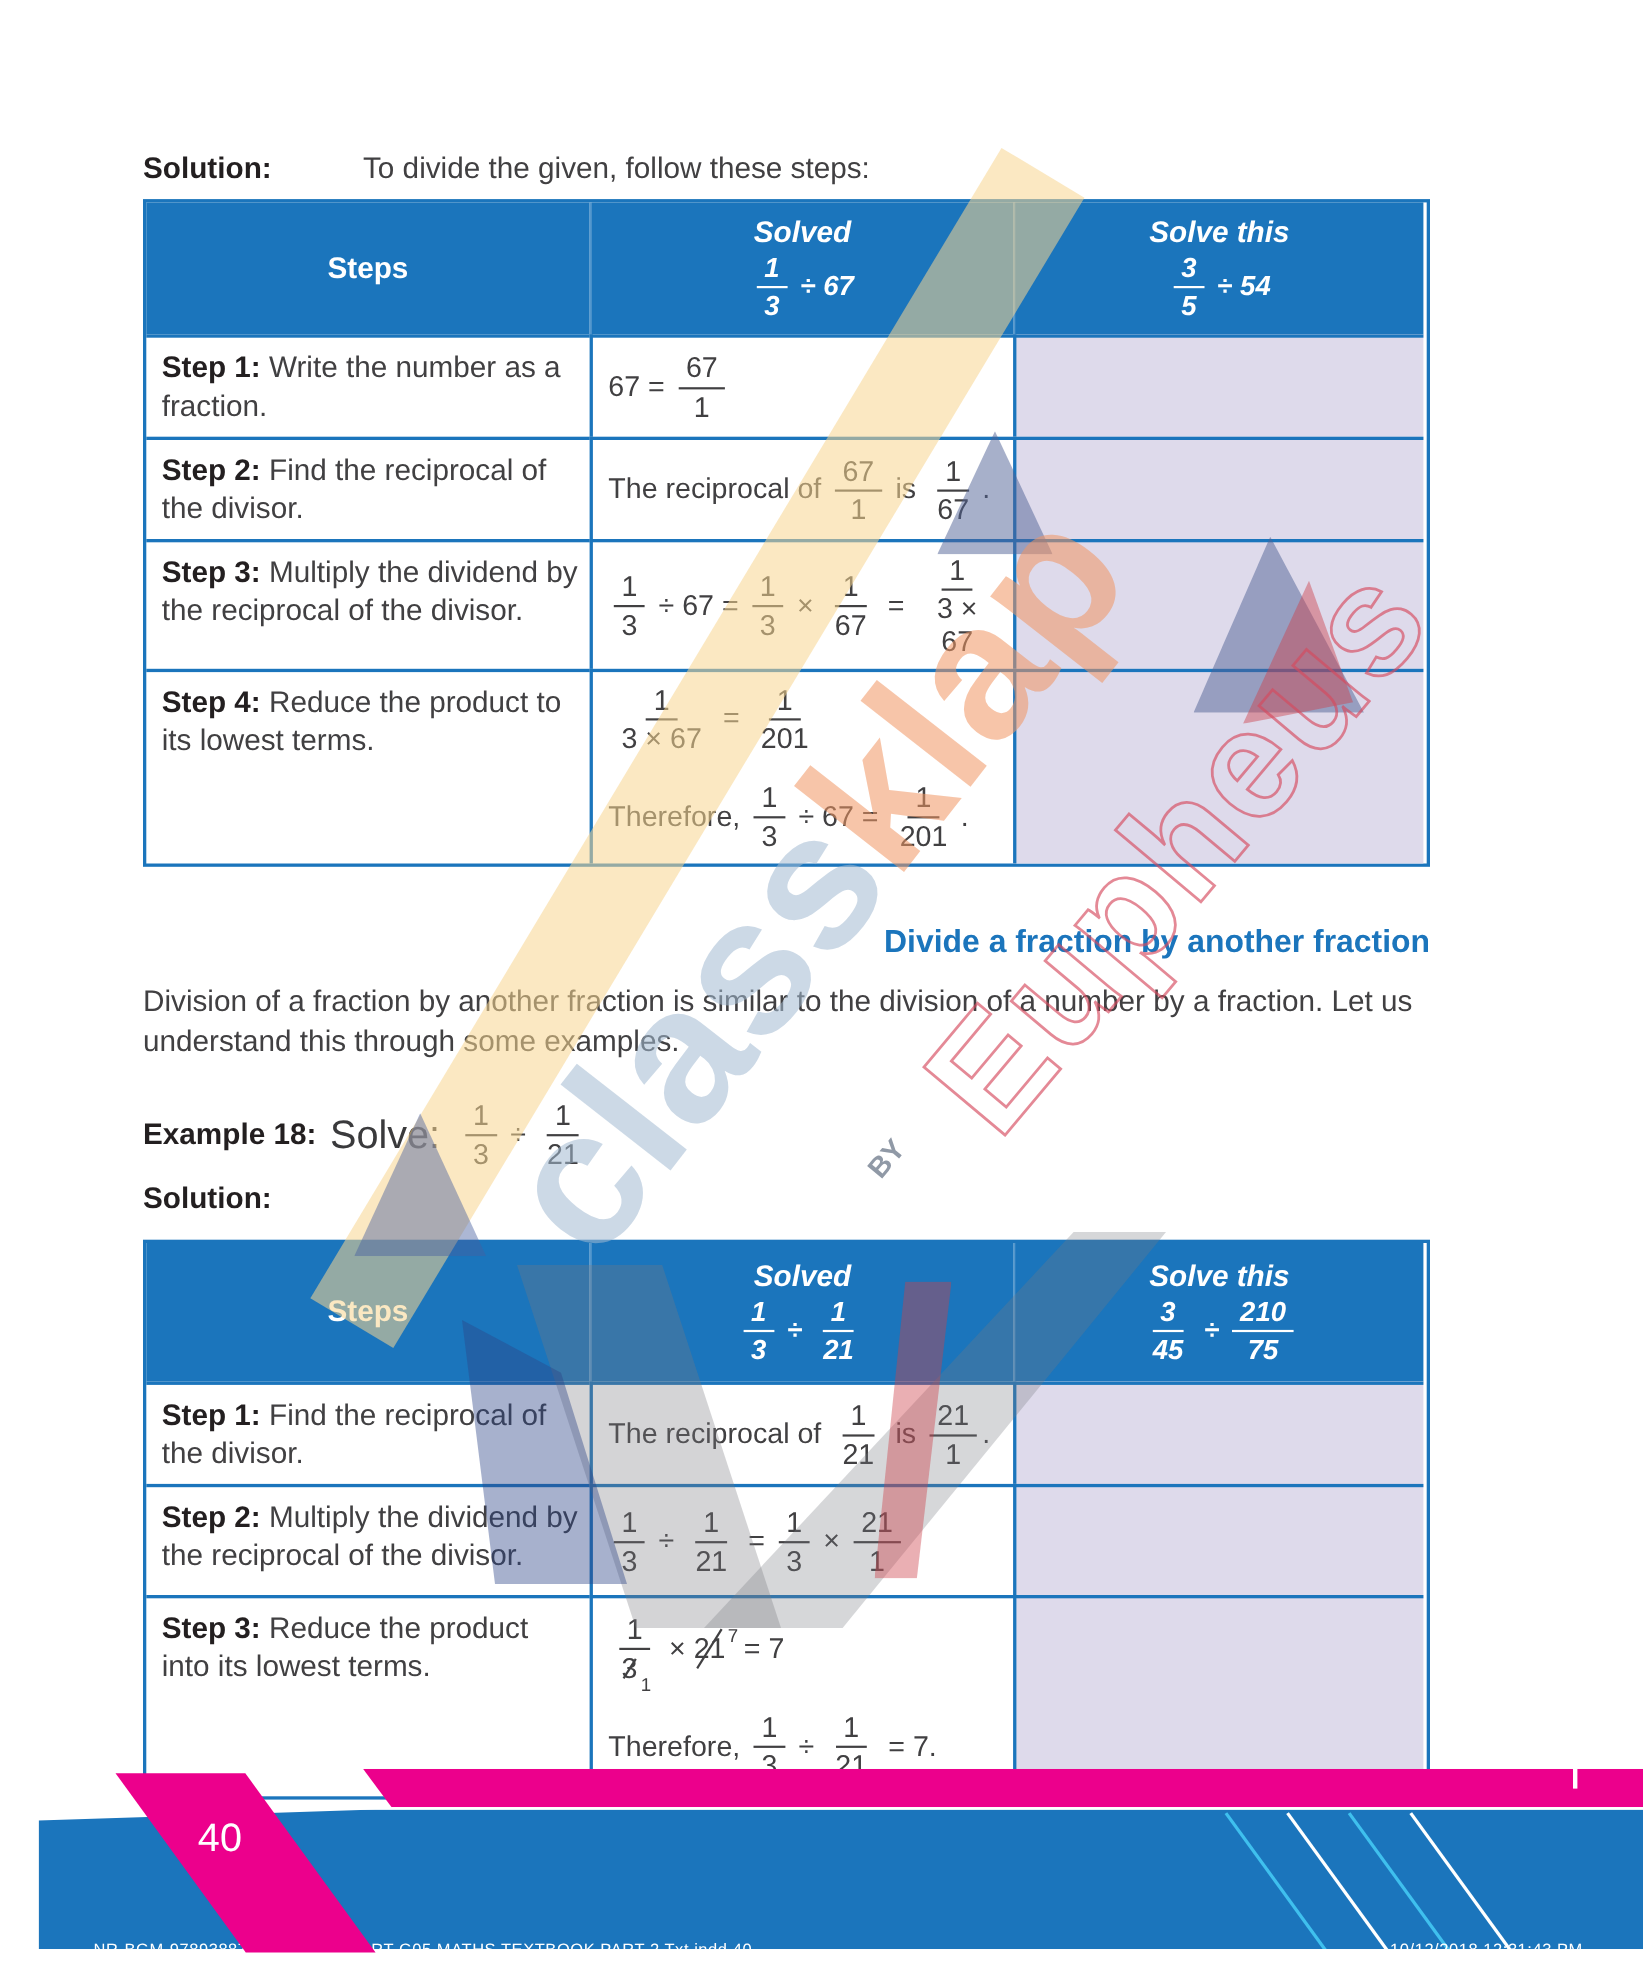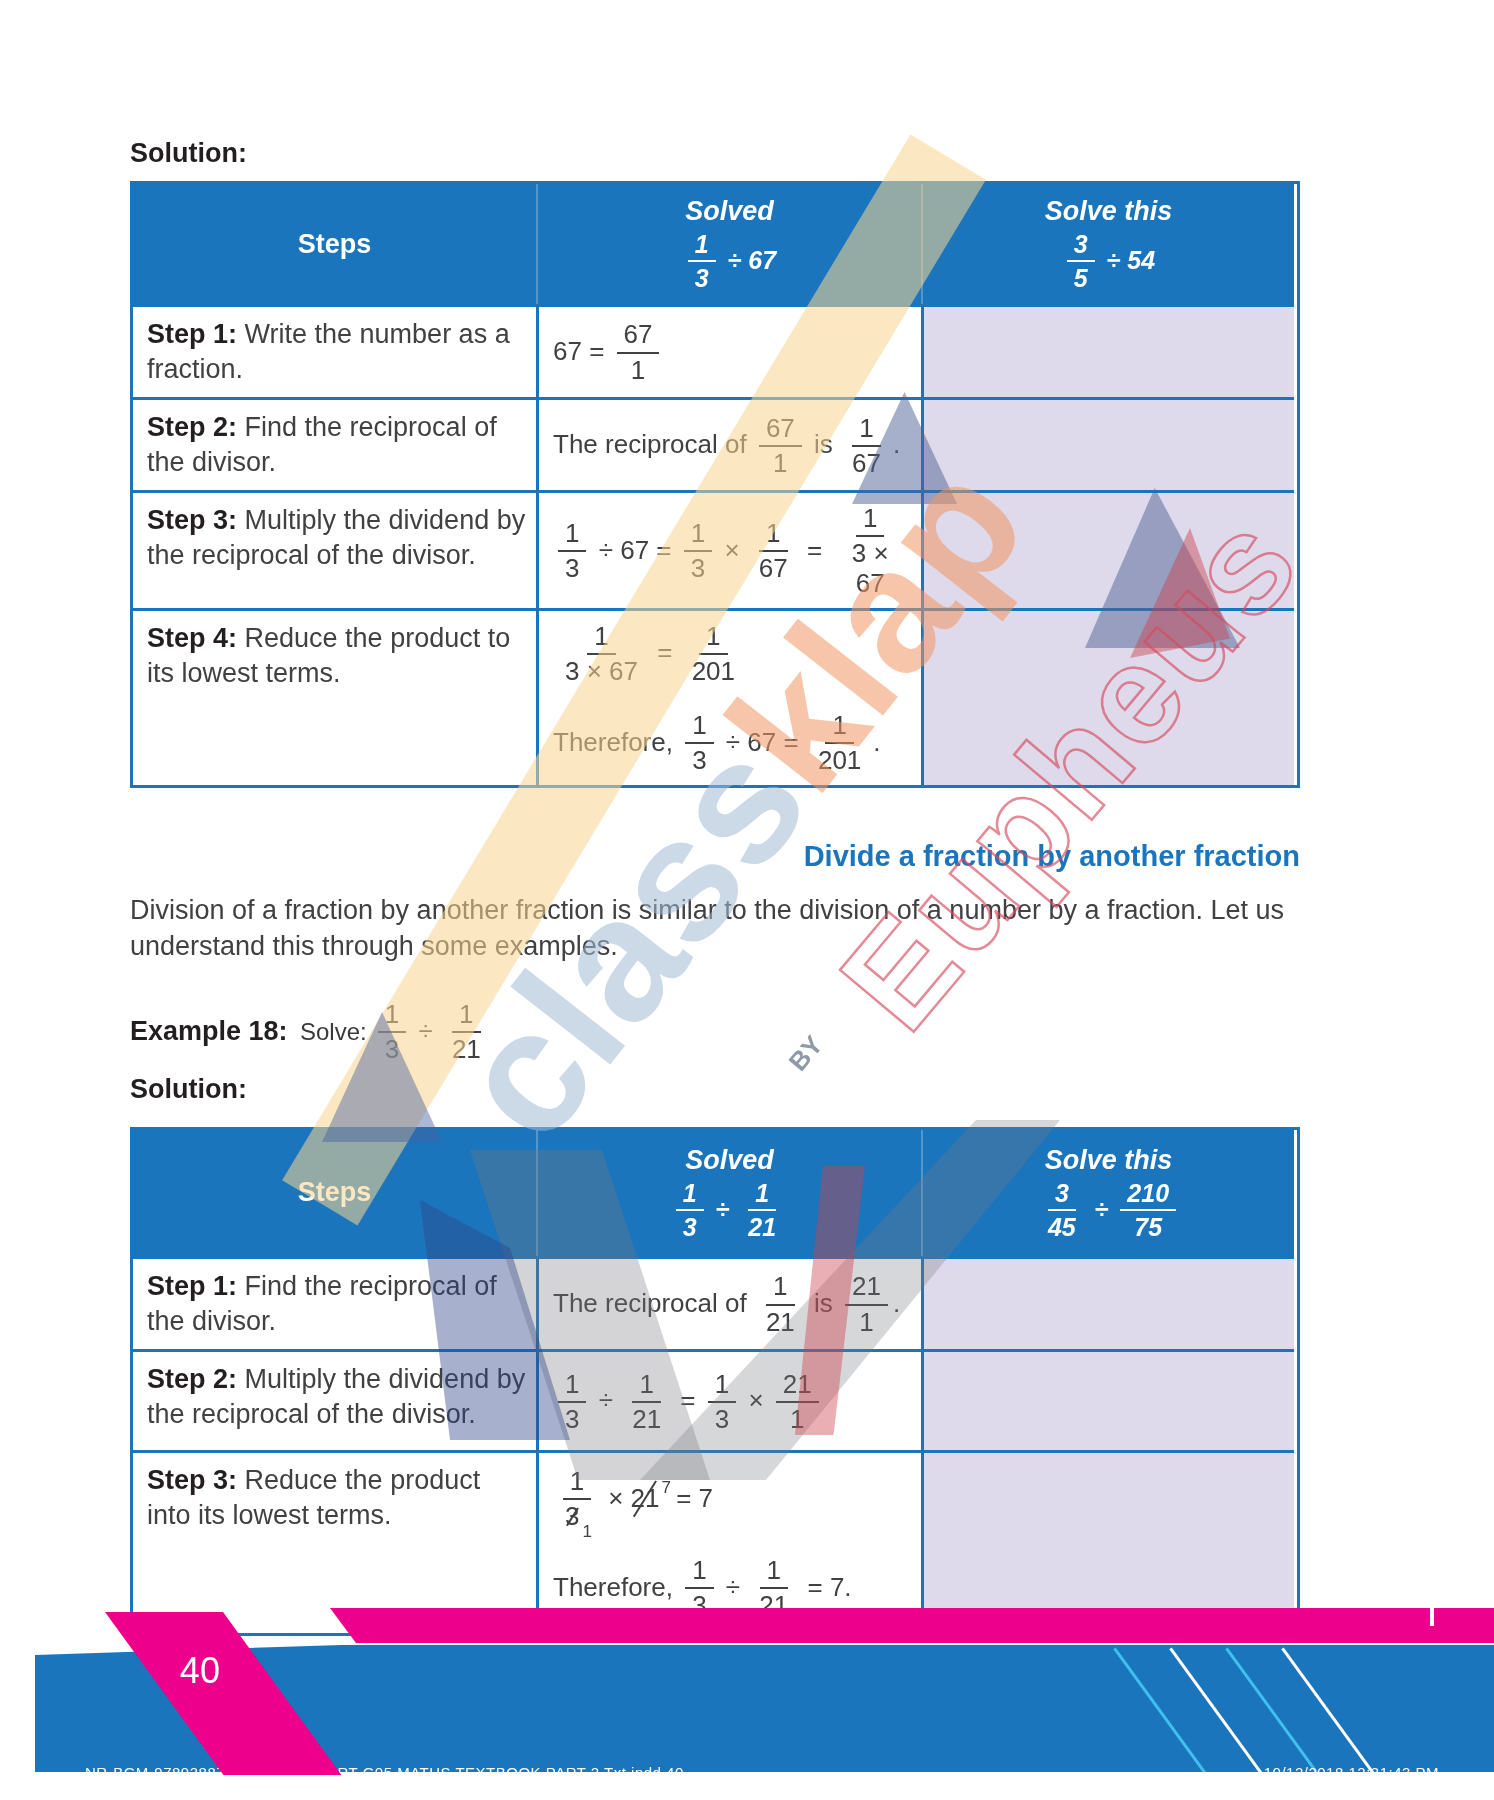--- a/index.html
+++ b/index.html
@@ -7,21 +7,21 @@
         font-family:"Liberation Sans", sans-serif;color:#414042;}
   .content{position:absolute;left:130px;top:0;width:1170px;z-index:10;}
 
   
   .solline{display:flex;margin-top:138px;font-size:27px;align-items:baseline;}
   .solline .lbl{font-weight:bold;color:#231f20;flex:0 0 200px;}
   .section-heading{margin-top:52px;font-size:29px;font-weight:bold;color:#1b75bc;text-align:right;}
   .para{margin-top:20px;width:1262px;font-size:27px;line-height:1.33;color:#414042;}
   .example-line{display:flex;align-items:center;margin-top:14px;min-height:80px;}
   .example-line .exlbl{font-weight:bold;color:#231f20;font-size:27px;flex:0 0 170px;}
-  .example-line .solvelbl{font-size:24px;color:#3a3a3c;margin-right:6px;}
+  .example-line .solvelbl{font-size:36px;color:#3a3a3c;margin-right:18px;}
   .solline2{display:flex;margin-top:2px;font-size:27px;align-items:baseline;}
   .solline2 .lbl{font-weight:bold;color:#231f20;flex:0 0 200px;}
 
   
   .ttable{display:grid;grid-template-columns:403px 385px 373px;border:3px solid #1b75bc;
           width:1164px;margin-top:12px;background:#fff;}
   .t1{grid-template-rows:minmax(120px,auto) minmax(80px,auto) minmax(88px,auto) minmax(104px,auto) minmax(170px,auto);}
   .t2{margin-top:22px;grid-template-rows:minmax(126px,auto) minmax(88px,auto) minmax(101px,auto) minmax(183px,auto);}
   .hrow,.trow{display:contents;}
   .hcell{background:#1b75bc;color:#fff;display:flex;flex-direction:column;align-items:center;
@@ -96,20 +96,21 @@
   .imprint.right{right:55px;}
 </style>
 </head>
 <body>
 
 <div class="page">
   <div class="content">
 
     <div class="solline">
       <span class="lbl">Solution:</span>
+      <span>To divide the given, follow these steps:</span>
     </div>
 
     <div class="ttable t1">
       <div class="hrow">
         <div class="hcell hc1">
           <span>Steps</span>
         </div>
         <div class="hcell hc2">
           <span class="hlabel">Solved</span>
           <div class="hmath">

